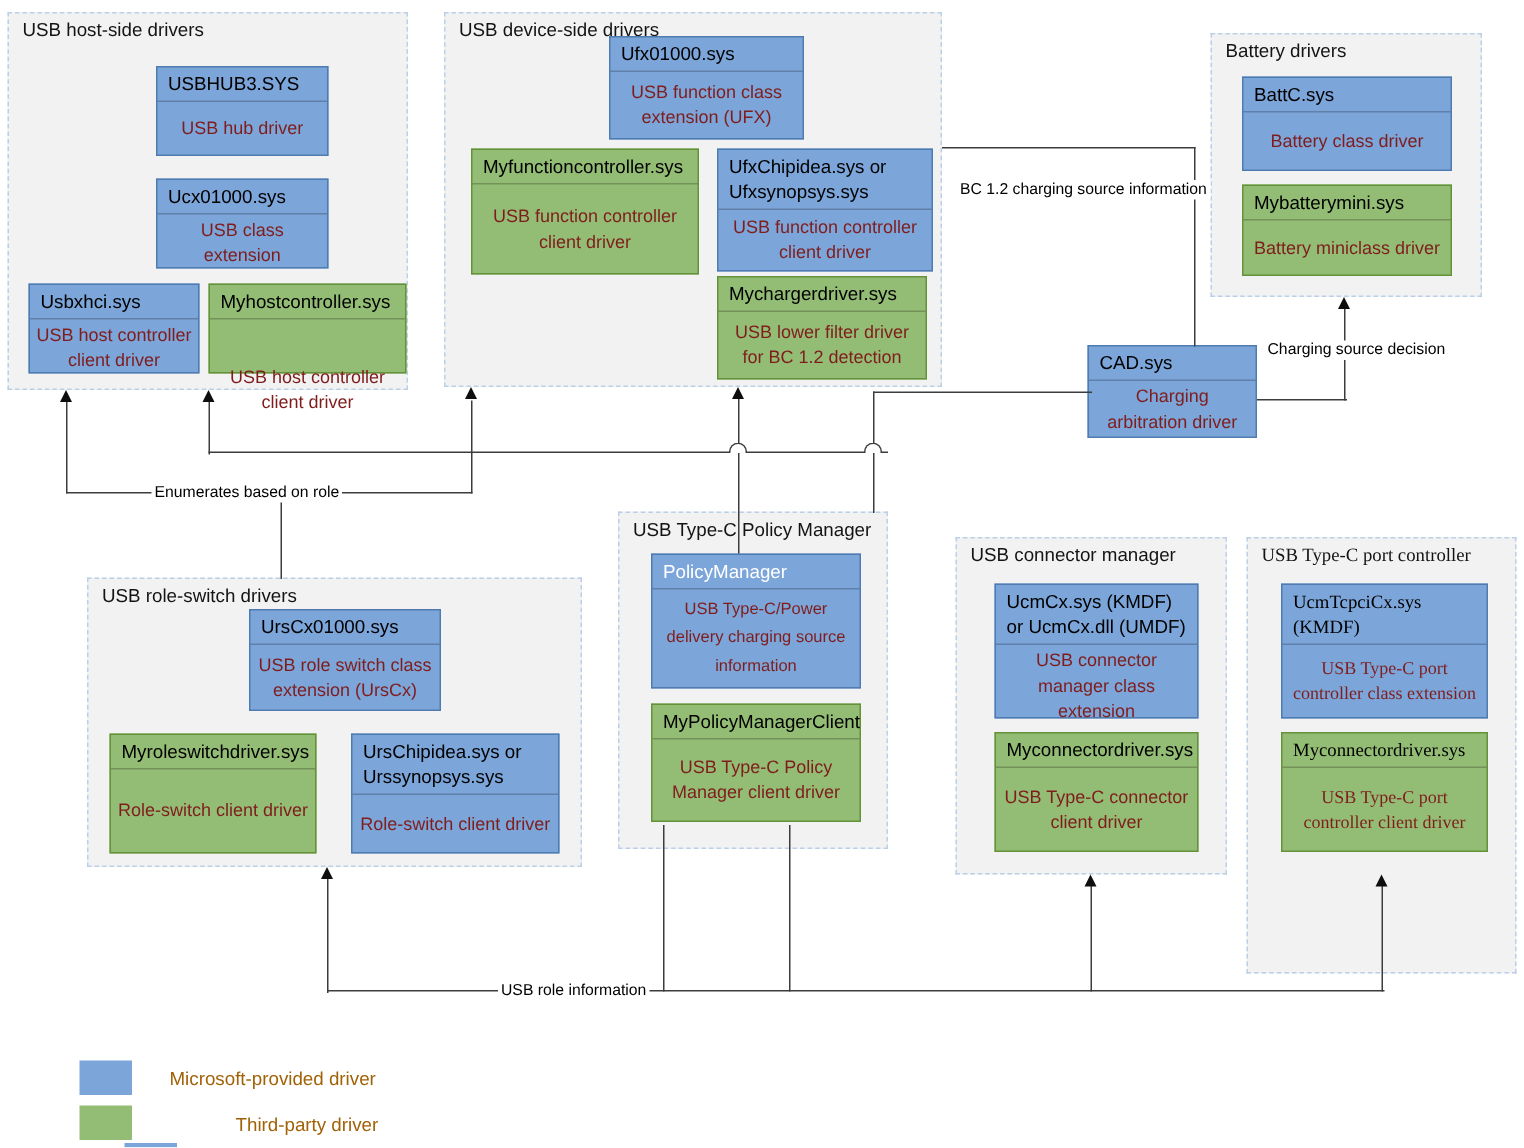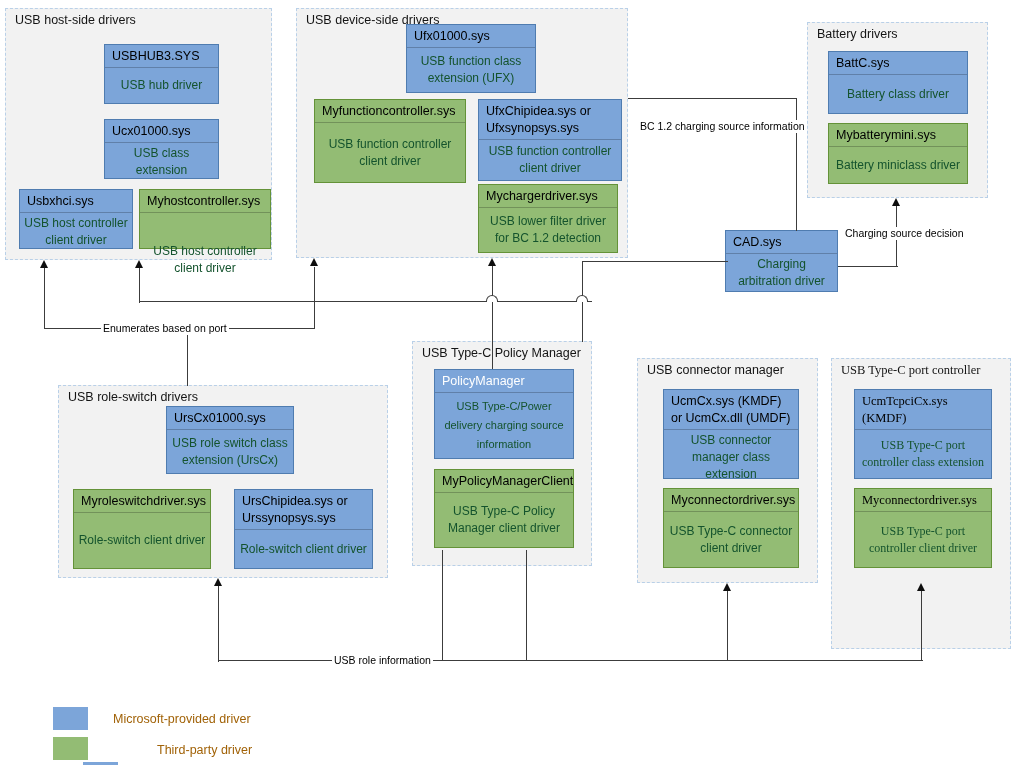--- a/index.html
+++ b/index.html
@@ -9,21 +9,21 @@
     font-family:"Liberation Sans",sans-serif;-webkit-font-smoothing:antialiased;
   }
   .group{position:absolute;background:#f2f2f2;border:1px dashed #b9d0e8;box-sizing:border-box;}
   .group-label{position:absolute;top:4px;left:9px;font-size:12.5px;color:#141414;white-space:nowrap;}
   .box{position:absolute;box-sizing:border-box;border:1px solid;display:flex;flex-direction:column;}
   .box.blue{background:#7ca5d9;border-color:#4f7cb0;}
   .box.green{background:#93bc74;border-color:#649238;}
   .box-title{font-size:12.5px;line-height:17px;color:#000;padding:3px 4px 2px 7px;border-bottom:1px solid rgba(0,0,0,0.22);}
   .box.title-white .box-title{color:#fff;}
   .box-body{flex:1;display:flex;align-items:center;justify-content:center;text-align:center;
-    font-size:12px;line-height:17px;color:#14532d;padding:2px 4px;}
+    font-size:12px;line-height:17px;color:#7f1d1d;padding:2px 4px;}
   .box.small-body .box-body{font-size:11px;line-height:19px;}
   .hline,.vline{position:absolute;background:#3c3c3c;}
   .hline{height:1.4px;}
   .vline{width:1.4px;}
   .arrow-up{position:absolute;width:0;height:0;border-left:4.5px solid transparent;border-right:4.5px solid transparent;border-bottom:8.5px solid #0e0e0e;}
   .hop{position:absolute;width:12px;height:7px;box-sizing:border-box;border:1.4px solid #3c3c3c;border-bottom:none;border-radius:6px 6px 0 0;background:#fff;}
   .line-label{position:absolute;font-size:10.5px;line-height:13px;color:#000;background:#fff;white-space:nowrap;padding:0 2px;}
   .legend-swatch{position:absolute;width:35px;height:23px;}
   .legend-label{position:absolute;font-size:12.5px;color:#a16207;white-space:nowrap;}
 </style>
@@ -170,21 +170,21 @@
 
   <div class="arrow-up" style="left:40px;top:260px;"></div>
   <div class="arrow-up" style="left:135px;top:260px;"></div>
   <div class="arrow-up" style="left:310px;top:258px;"></div>
   <div class="arrow-up" style="left:488px;top:258px;"></div>
   <div class="arrow-up" style="left:892px;top:198px;"></div>
   <div class="arrow-up" style="left:214px;top:578px;"></div>
   <div class="arrow-up" style="left:723px;top:583px;"></div>
   <div class="arrow-up" style="left:917px;top:583px;"></div>
 
-  <div class="line-label" style="left:101px;top:322px;">Enumerates based on port</div>
+  <div class="line-label" style="left:101px;top:322px;">Enumerates based on role</div>
   <div class="line-label" style="left:638px;top:92px;margin-top:28px;">BC 1.2 charging source information</div>
   <div class="line-label" style="left:843px;top:227px;">Charging source decision</div>
   <div class="line-label" style="left:332px;top:654px;">USB role information</div>
 
   <div class="legend-swatch" style="left:53px;top:707px;background:#7ca5d9;"></div>
   <div class="legend-label" style="left:113px;top:712px;">Microsoft-provided driver</div>
   <div class="legend-swatch" style="left:53px;top:737px;background:#93bc74;"></div>
   <div class="legend-label" style="left:157px;top:743px;">Third-party driver</div>
   <div class="legend-swatch" style="left:83px;top:762px;width:35px;height:3px;background:#7ca5d9;"></div>
 

